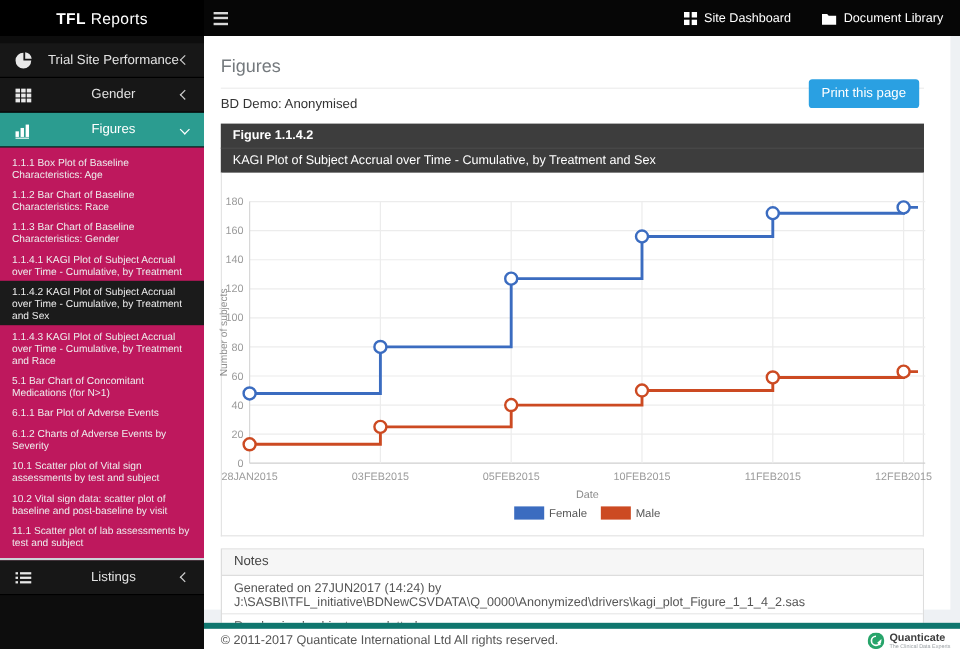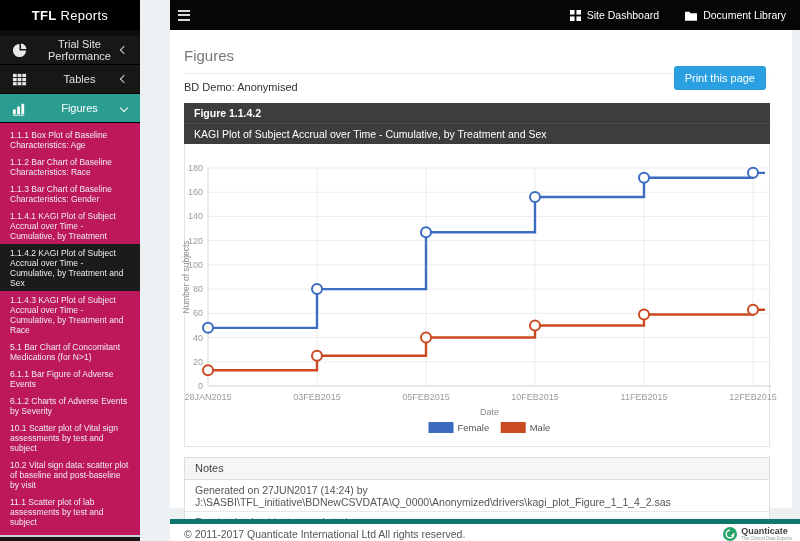--- a/index.html
+++ b/index.html
@@ -1,20 +1,20 @@
 <!DOCTYPE html>
 <html><head>
 <meta charset="utf-8">
 <style>
   html,body{margin:0;padding:0;width:800px;height:541px;overflow:hidden;
     font-family:"Liberation Sans","DejaVu Sans",sans-serif;background:#eef1f4;}
   .app{position:relative;width:800px;height:541px;}
 
   
-  .sidebar{position:absolute;left:0;top:0;width:140px;height:541px;background:#0d0d0d;z-index:5;}
+  .sidebar{position:absolute;left:0;top:0;width:170px;height:541px;background:#0d0d0d;z-index:5;}
   .sidebar-header{height:30px;background:#000;color:#fff;display:flex;align-items:center;justify-content:center;
     font-size:13px;letter-spacing:.3px;}
   .sidebar-header .bold{font-weight:700;margin-right:4px;}
   .nav-spacer{height:6px;background:#0d0d0d;}
   .nav-item{height:28px;display:flex;align-items:center;padding:0 10px;background:#171717;
     border-bottom:1px solid #000;color:#e2e2e2;font-size:11px;cursor:pointer;}
   .nav-item .nicon{width:15px;height:15px;margin:0 11px 0 2px;flex:0 0 auto;}
   .nav-item .nlabel{flex:1;text-align:center;}
   .nav-item.active{background:#2b9c90;color:#fff;}
   .chev{width:5px;height:5px;border-left:1.5px solid #cfcfcf;border-bottom:1.5px solid #cfcfcf;
@@ -92,21 +92,21 @@
             <rect x="6" y="2" width="4" height="3.4"></rect>
             <rect x="11" y="2" width="4" height="3.4"></rect>
           <rect x="1" y="6.4" width="4" height="3.4"></rect>
             <rect x="6" y="6.4" width="4" height="3.4"></rect>
             <rect x="11" y="6.4" width="4" height="3.4"></rect>
           <rect x="1" y="10.8" width="4" height="3.4"></rect>
             <rect x="6" y="10.8" width="4" height="3.4"></rect>
             <rect x="11" y="10.8" width="4" height="3.4"></rect>
         </g>
       </svg>
-      <span class="nlabel">Tables</span>
+      <span class="nlabel">Gender</span>
       <span class="chev left"></span>
     </div>
 
     <div class="nav-item active">
       <svg class="nicon" viewBox="0 0 16 16">
         <g fill="#ffffff">
           <rect x="1" y="9" width="3" height="5"></rect>
           <rect x="5.5" y="6" width="3" height="8"></rect>
           <rect x="10" y="3" width="3" height="11"></rect>
           <rect x="1" y="14.6" width="12" height="1"></rect>
@@ -117,21 +117,21 @@
     </div>
 
     <div class="submenu">
         <div class="sub-item">1.1.1 Box Plot of Baseline Characteristics: Age</div>
         <div class="sub-item">1.1.2 Bar Chart of Baseline Characteristics: Race</div>
         <div class="sub-item">1.1.3 Bar Chart of Baseline Characteristics: Gender</div>
         <div class="sub-item">1.1.4.1 KAGI Plot of Subject Accrual over Time - Cumulative, by Treatment</div>
         <div class="sub-item selected">1.1.4.2 KAGI Plot of Subject Accrual over Time - Cumulative, by Treatment and Sex</div>
         <div class="sub-item">1.1.4.3 KAGI Plot of Subject Accrual over Time - Cumulative, by Treatment and Race</div>
         <div class="sub-item">5.1 Bar Chart of Concomitant Medications (for N&gt;1)</div>
-        <div class="sub-item">6.1.1 Bar Figure of Adverse Events</div>
+        <div class="sub-item">6.1.1 Bar Plot of Adverse Events</div>
         <div class="sub-item">6.1.2 Charts of Adverse Events by Severity</div>
         <div class="sub-item">10.1 Scatter plot of Vital sign assessments by test and subject</div>
         <div class="sub-item">10.2 Vital sign data: scatter plot of baseline and post-baseline by visit</div>
         <div class="sub-item">11.1 Scatter plot of lab assessments by test and subject</div>
       </div>
 
     <div class="nav-item">
       <svg class="nicon" viewBox="0 0 16 16">
         <g fill="#e8e8e8">
           <rect x="1" y="3" width="2.2" height="2"></rect>

